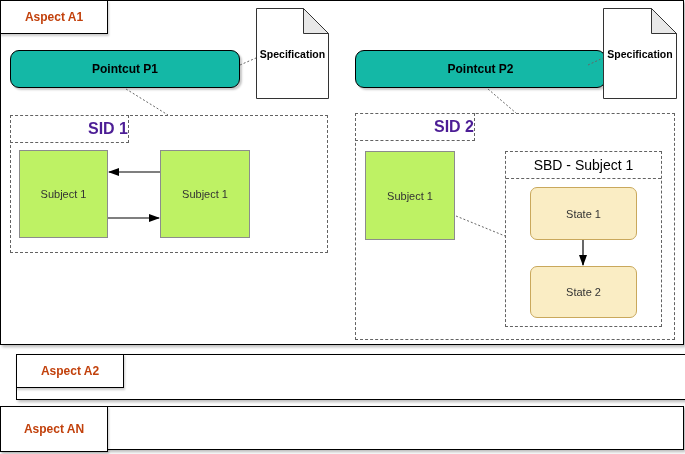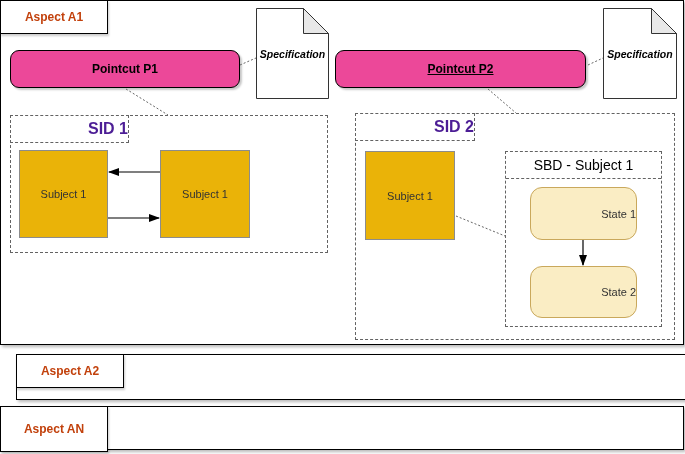--- a/index.html
+++ b/index.html
@@ -16,57 +16,57 @@
   }
   .frame-tab {
     position:absolute; top:-1px; left:-1px;
     border:1px solid #000; background:#fff;
     display:flex; align-items:center; justify-content:center;
     font-weight:bold; font-size:12px; color:#c2410c;
     box-shadow:1px 2px 2px rgba(0,0,0,0.2);
     box-sizing:border-box;
   }
   .pointcut {
-    position:absolute; border:1px solid #000; border-radius:9px; background:#ec4899;
+    position:absolute; border:1px solid #000; border-radius:9px; background:#14b8a6;
     display:flex; align-items:center; justify-content:center;
     font-weight:bold; font-size:12px; color:#000;
     box-shadow:2px 2px 2px rgba(0,0,0,0.22);
     box-sizing:border-box;
   }
   .dashed-box {
     position:absolute; border:1px dashed #636363; background:transparent;
     box-sizing:border-box;
   }
   .dashed-tab {
     position:absolute; top:-1px; left:-1px;
     border:1px dashed #636363; background:#fff;
     display:flex; align-items:center; justify-content:flex-end;
     font-weight:bold; font-size:16px; color:#4c1d95;
     box-sizing:border-box;
   }
   .subject {
-    position:absolute; background:#eab308; border:1px solid #8C8C8C;
+    position:absolute; background:#bef264; border:1px solid #8C8C8C;
     color:#333; font-size:11px;
     display:flex; align-items:center; justify-content:center;
     box-sizing:border-box;
   }
   .state {
     position:absolute; background:#FAEDC4; border:1px solid #C9A85C;
-    border-radius:12px; color:#333; font-size:11px;
-    display:flex; align-items:center; justify-content:flex-end;
+    border-radius:7px; color:#333; font-size:11px;
+    display:flex; align-items:center; justify-content:center;
     box-sizing:border-box;
   }
   .sbd-title {
     position:absolute; top:0; left:0; width:100%; height:27px;
     border-bottom:1px dashed #636363;
     display:flex; align-items:center; justify-content:center;
     font-size:14px; color:#000;
     box-sizing:border-box;
   }
-  .doc { position:absolute;font-style:italic; }
+  .doc { position:absolute; }
   .doc svg { position:absolute; top:0; left:0; display:block; }
   .doc-label {
     position:absolute; left:0; width:100%; top:50%;
     transform:translateY(-50%);
     text-align:center; font-weight:bold; font-size:10.5px; color:#000;
   }
   svg.overlay {
     position:absolute; top:0; left:0; pointer-events:none;
   }
 </style>
@@ -84,21 +84,21 @@
 </div>
 
 <div class="doc" style="left:256px; top:8px; width:73px; height:91px;">
   <svg width="73" height="91" viewBox="0 0 73 91">
     <path d="M0.5,0.5 H47.5 L72.5,25.5 V90.5 H0.5 Z" fill="#ffffff" stroke="#333333" stroke-width="1"></path>
     <path d="M47.5,0.5 V25.5 H72.5 Z" fill="#E8E8E8" stroke="#333333" stroke-width="1"></path>
   </svg>
   <div class="doc-label">Specification</div>
 </div>
 
-<div class="pointcut" style="left:335px; top:50px; width:251px; height:38px;text-decoration:underline;">
+<div class="pointcut" style="left:355px; top:50px; width:251px; height:38px;">
   <span>Pointcut P2</span>
 </div>
 
 <div class="doc" style="left:603px; top:8px; width:74px; height:91px;">
   <svg width="74" height="91" viewBox="0 0 74 91">
     <path d="M0.5,0.5 H48.5 L73.5,25.5 V90.5 H0.5 Z" fill="#ffffff" stroke="#333333" stroke-width="1"></path>
     <path d="M48.5,0.5 V25.5 H73.5 Z" fill="#E8E8E8" stroke="#333333" stroke-width="1"></path>
   </svg>
   <div class="doc-label">Specification</div>
 </div>

